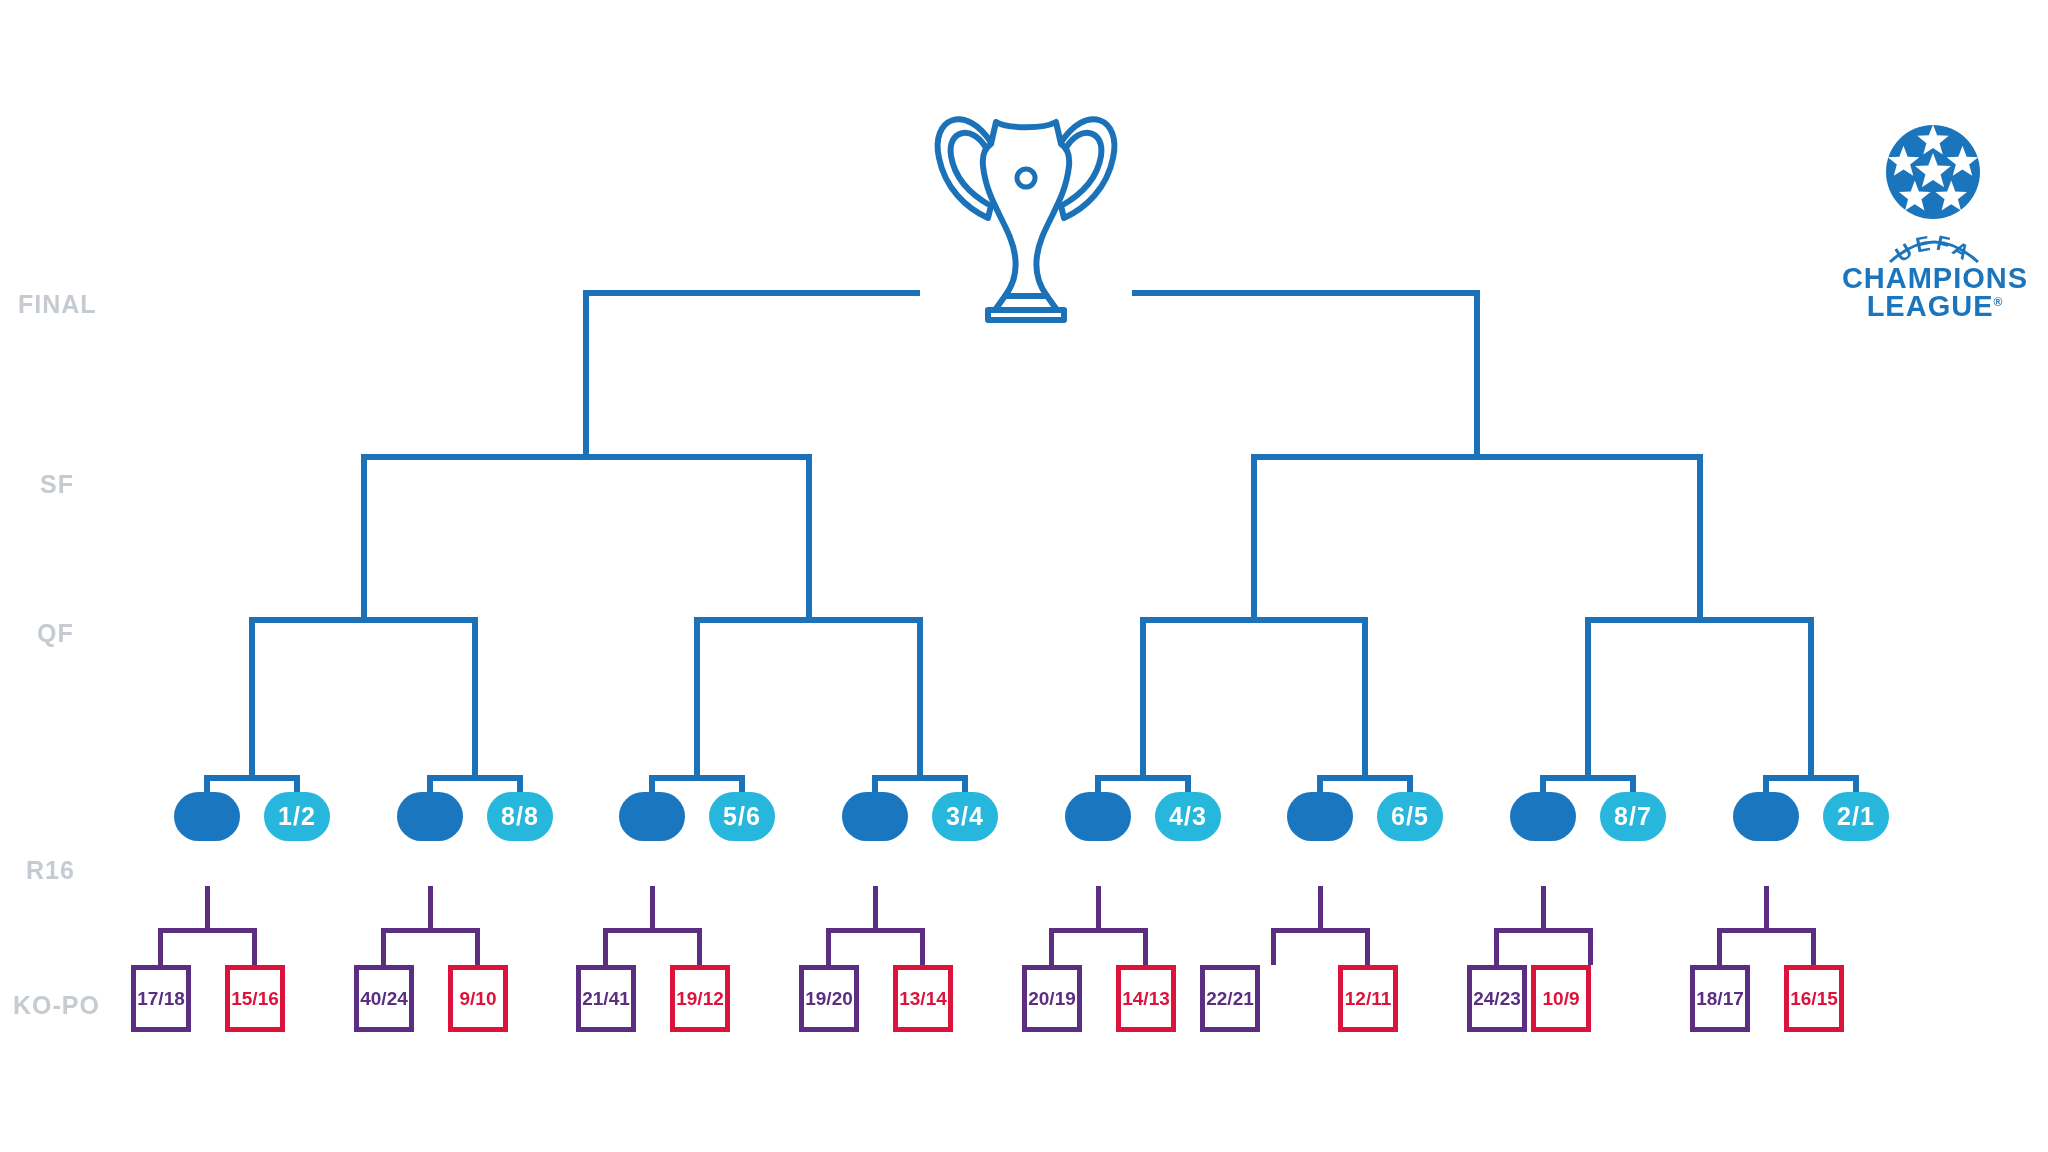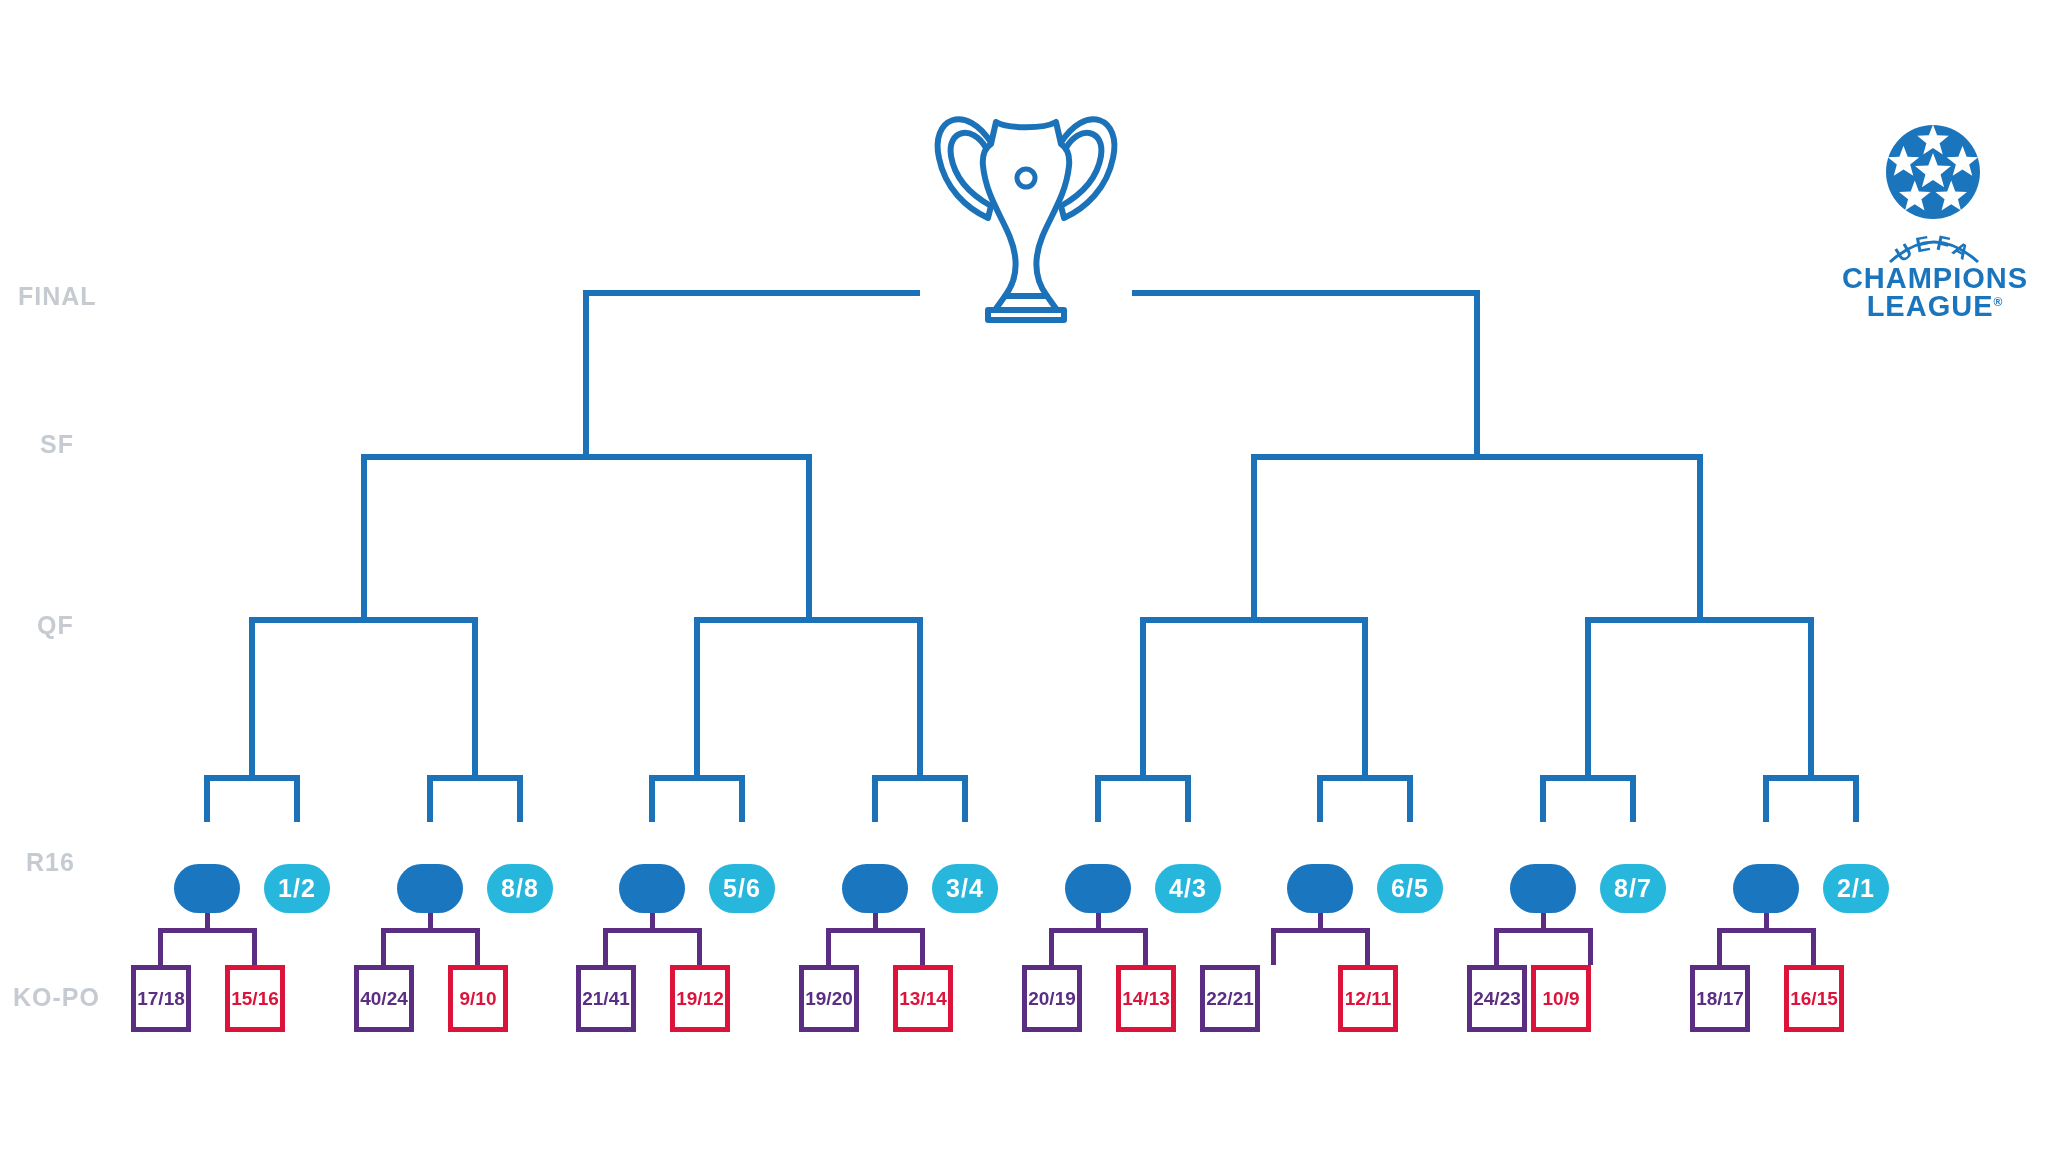--- a/index.html
+++ b/index.html
@@ -3,28 +3,28 @@
 <meta charset="utf-8">
 <style>
   html,body{margin:0;padding:0;background:#ffffff;}
   #canvas{
     position:relative;width:2048px;height:1152px;background:#fff;overflow:hidden;
     font-family:"Liberation Sans","DejaVu Sans",sans-serif;
     --blue:#1C72B8; --darkbox:#1B76C0; --cyan:#27B6DC; --purple:#5B2D83; --red:#DC143C; --gray:#C5CBD1;
   }
   .round-label{
     position:absolute;transform:translateY(-50%);
-    font-weight:bold;font-size:25px;letter-spacing:1px;color:var(--gray);
+    font-weight:bold;font-size:25px;letter-spacing:1px;color:var(--gray);margin-top:8px;
   }
   .lines{position:absolute;left:0;top:0;width:100%;height:100%;z-index:1;}
   .seg{position:absolute;}
   .seg.blue{background:var(--blue);}
   .seg.purple{background:var(--purple);}
   .r16-box{
-    position:absolute;top:864px;width:66px;height:49px;z-index:3;
+    position:absolute;top:792px;width:66px;height:49px;z-index:3;
     display:flex;align-items:center;justify-content:center;border-radius:28px;
   }
   .r16-box.dark{background:var(--darkbox);}
   .r16-box.cyan{
     background:var(--cyan);color:#ffffff;font-weight:bold;font-size:25px;letter-spacing:1px;
   }
   .kopo-box{
     position:absolute;top:965px;width:60px;height:67px;z-index:3;box-sizing:border-box;
     display:flex;align-items:center;justify-content:center;
     font-weight:bold;font-size:19px;background:#fff;
@@ -33,21 +33,21 @@
   .kopo-box.red{border:5px solid var(--red);color:var(--red);text-align:right;}
   .trophy{position:absolute;left:920px;top:86px;width:212px;height:242px;z-index:2;background:#ffffff;}
   .ucl-logo{position:absolute;left:1836px;top:94px;width:212px;height:240px;z-index:2;}
 </style>
 </head>
 <body>
 
 <div id="canvas" style="--blue: #1C72B8; --darkbox: #1B76C0; --cyan: #27B6DC; --purple: #5B2D83; --red: #DC143C; --gray: #C5CBD1;">
 
   <div class="round-label" style="left:18px;top:296px">FINAL</div>
-  <div class="round-label" style="left:40px;top:444px">SF</div>
+  <div class="round-label" style="left:40px;top:476px">SF</div>
   <div class="round-label" style="left:37px;top:625px">QF</div>
   <div class="round-label" style="left:26px;top:862px">R16</div>
   <div class="round-label" style="left:13px;top:997px">KO-PO</div>
 
   <div class="lines" id="lines">
       <div class="seg blue" style="left: 204px; top: 775px; width: 96px; height: 6px;"></div>
       <div class="seg blue" style="left: 204px; top: 775px; width: 6px; height: 47px;"></div>
       <div class="seg blue" style="left: 294px; top: 775px; width: 6px; height: 47px;"></div>
       <div class="seg blue" style="left: 249px; top: 617px; width: 6px; height: 164px;"></div>
       <div class="seg purple" style="left: 204.5px; top: 886px; width: 5px; height: 47px;"></div>

